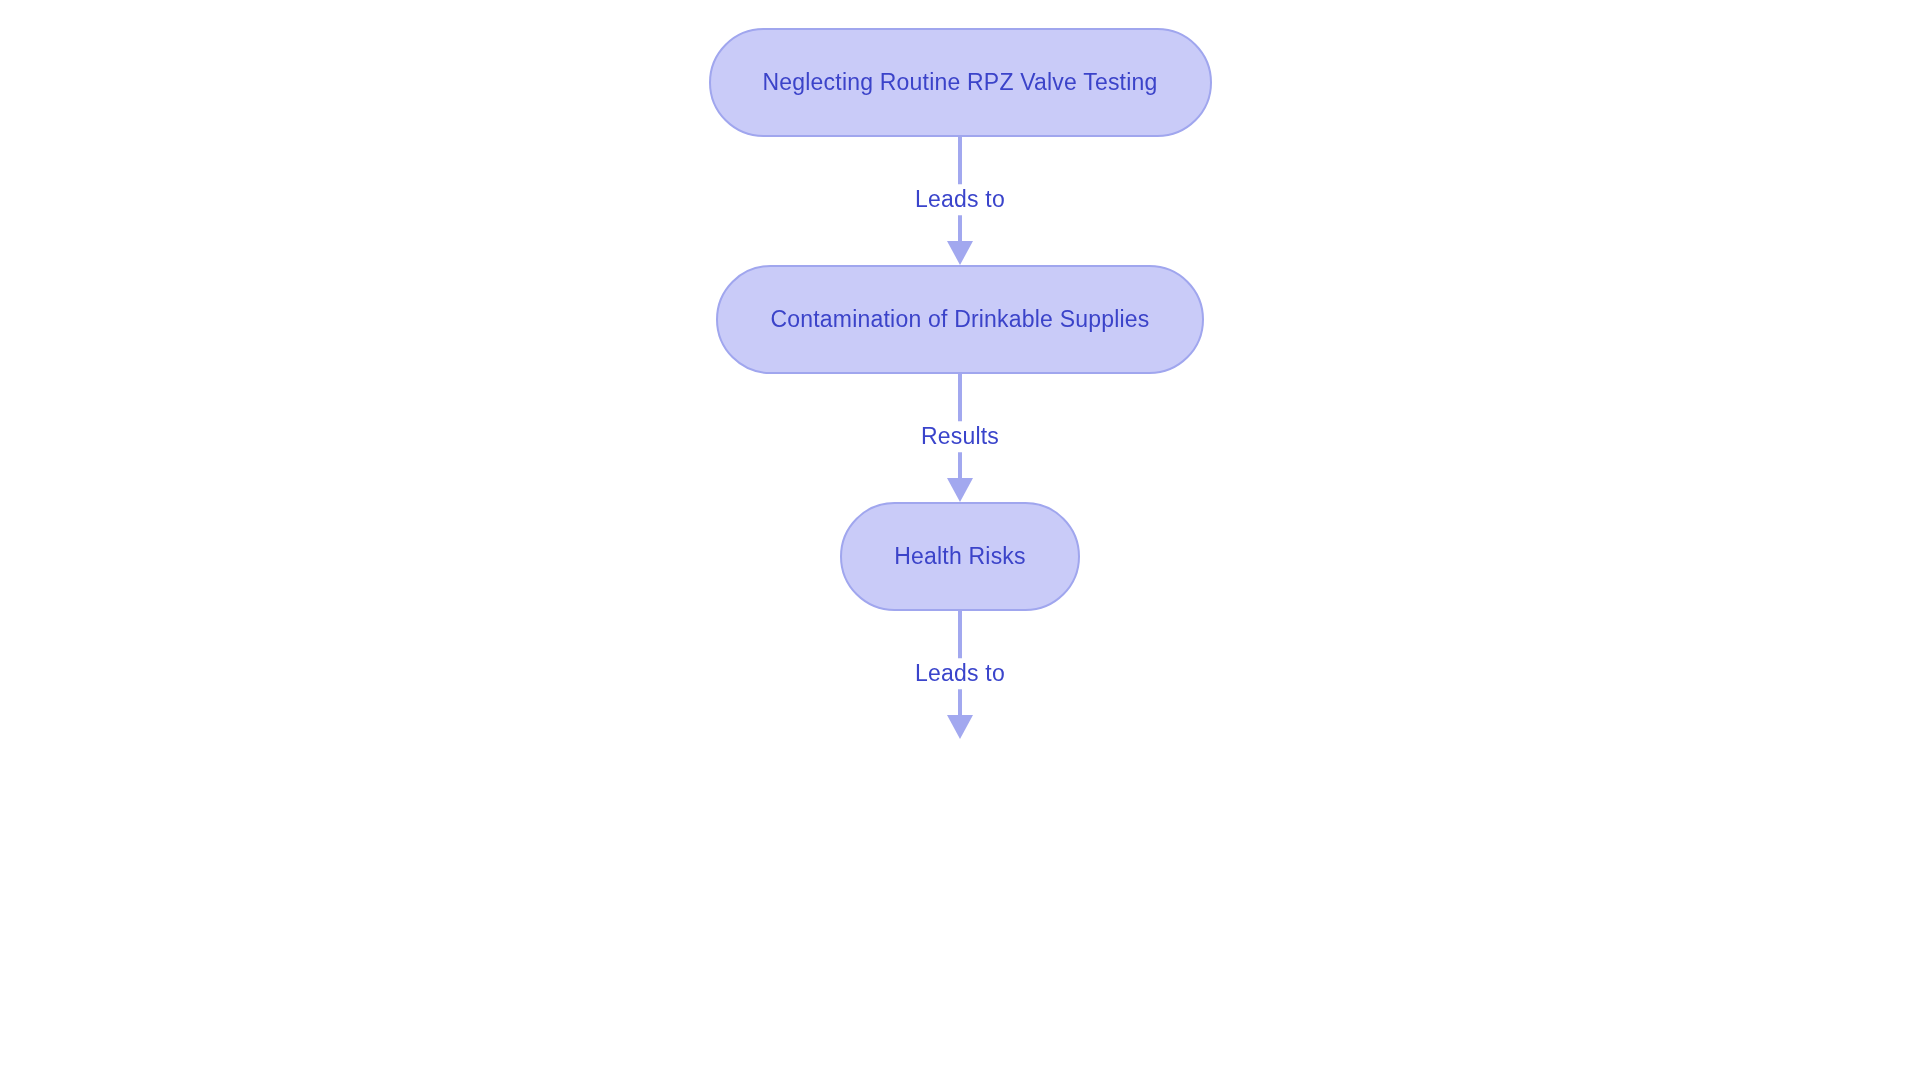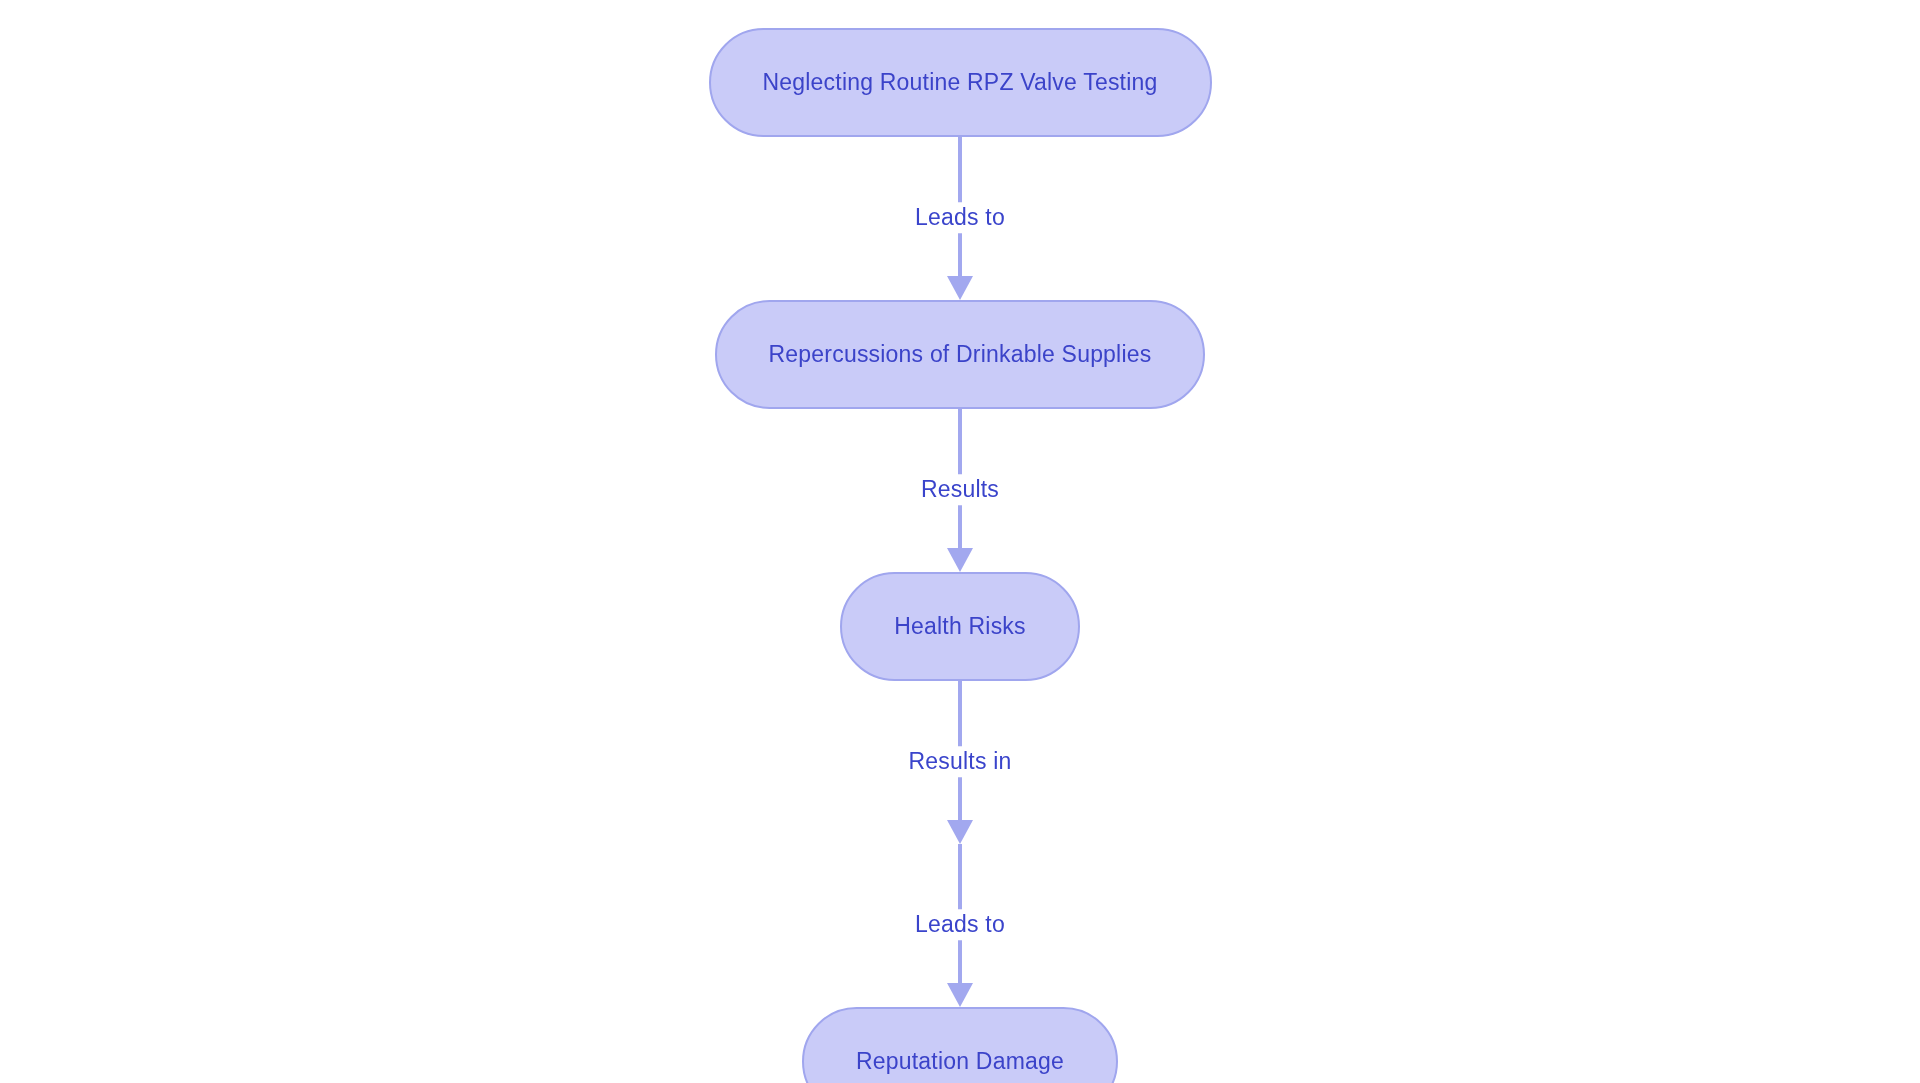--- a/index.html
+++ b/index.html
@@ -35,21 +35,21 @@
     letter-spacing: 0.2px;
     display: flex;
     align-items: center;
     justify-content: center;
     padding: 0 52px;
     white-space: nowrap;
   }
   .connector {
     position: relative;
     width: 260px;
-    height: 163px;
+    height: 128px;
     flex: 0 0 auto;
   }
   .connector .line {
     position: absolute;
     left: 50%;
     transform: translateX(-50%);
     top: 0;
     bottom: 12px;
     width: 4px;
     background: #a2a8ef;
@@ -88,44 +88,36 @@
       <span>Neglecting Routine RPZ Valve Testing</span>
     </div>
 
     <div class="connector">
       <div class="line"></div>
       <div class="arrowhead"></div>
       <div class="edge-label">Leads to</div>
     </div>
 
     <div class="node">
-      <span>Repercussions of Drinkable Supplies</span>
+      <span>Contamination of Drinkable Supplies</span>
     </div>
 
     <div class="connector">
       <div class="line"></div>
       <div class="arrowhead"></div>
       <div class="edge-label">Results</div>
     </div>
 
     <div class="node">
       <span>Health Risks</span>
     </div>
 
-    <div class="connector">
-      <div class="line"></div>
-      <div class="arrowhead"></div>
-      <div class="edge-label">Results in</div>
-    </div>
 
 
     <div class="connector">
       <div class="line"></div>
       <div class="arrowhead"></div>
       <div class="edge-label">Leads to</div>
     </div>
 
-    <div class="node">
-      <span>Reputation Damage</span>
-    </div>
 
   </div>
 </div>
 
 </body></html>

